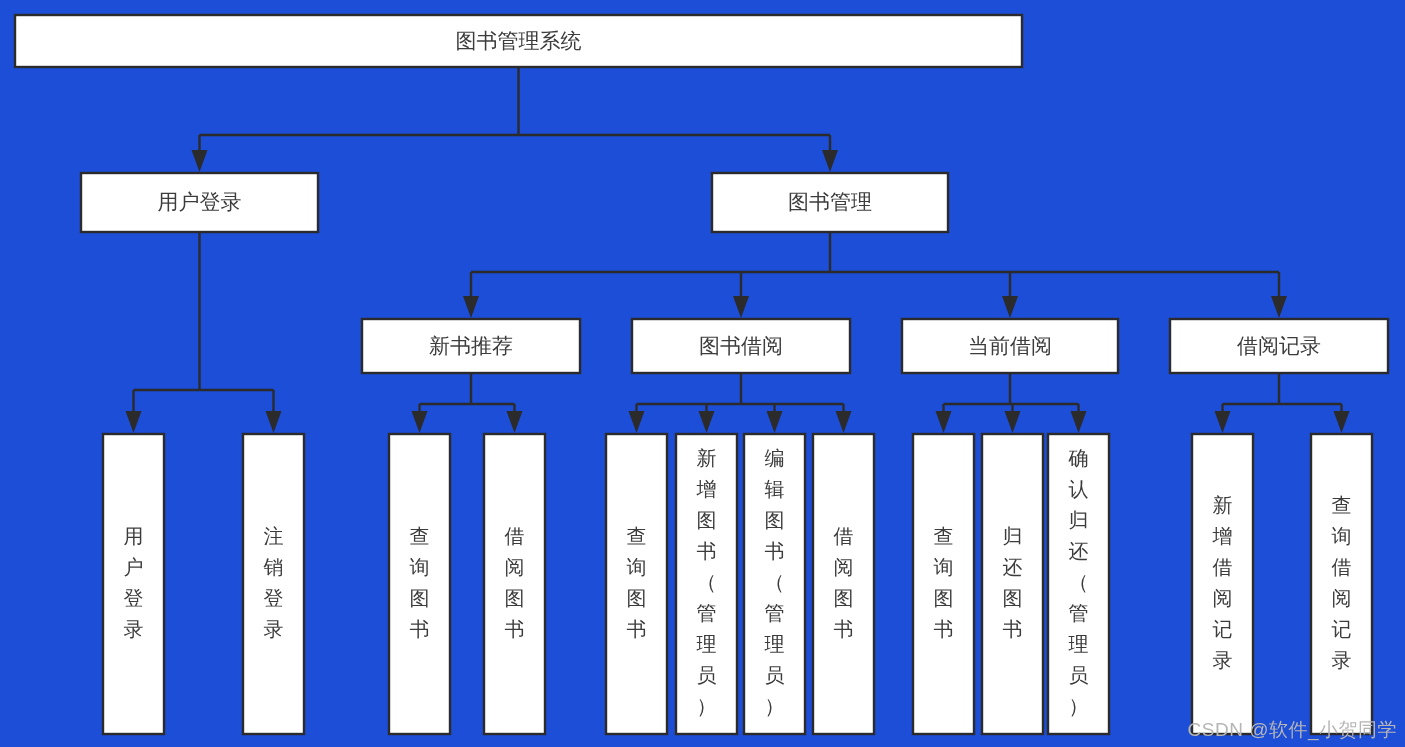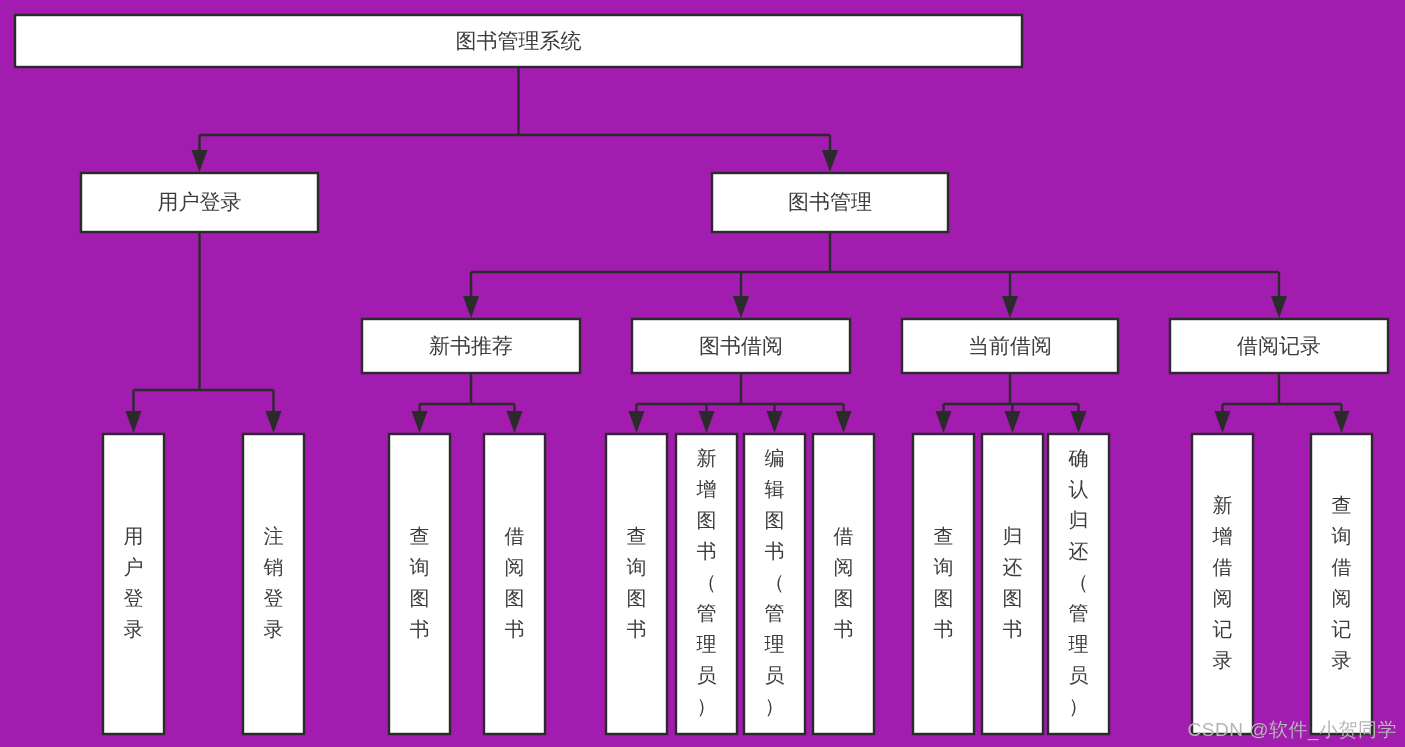--- a/index.html
+++ b/index.html
@@ -7,21 +7,21 @@
     padding: 0;
     background: #ffffff;
   }
   body {
     font-family: "Liberation Sans", "DejaVu Sans", sans-serif;
   }
   #diagram-root {
     position: relative;
     width: 1405px;
     height: 747px;
-    background: #a21caf;
+    background: #1d4ed8;
     overflow: hidden;
   }
   svg.flowchart {
     position: absolute;
     left: 0;
     top: 0;
     width: 1405px;
     height: 747px;
   }
   .node-rect {

